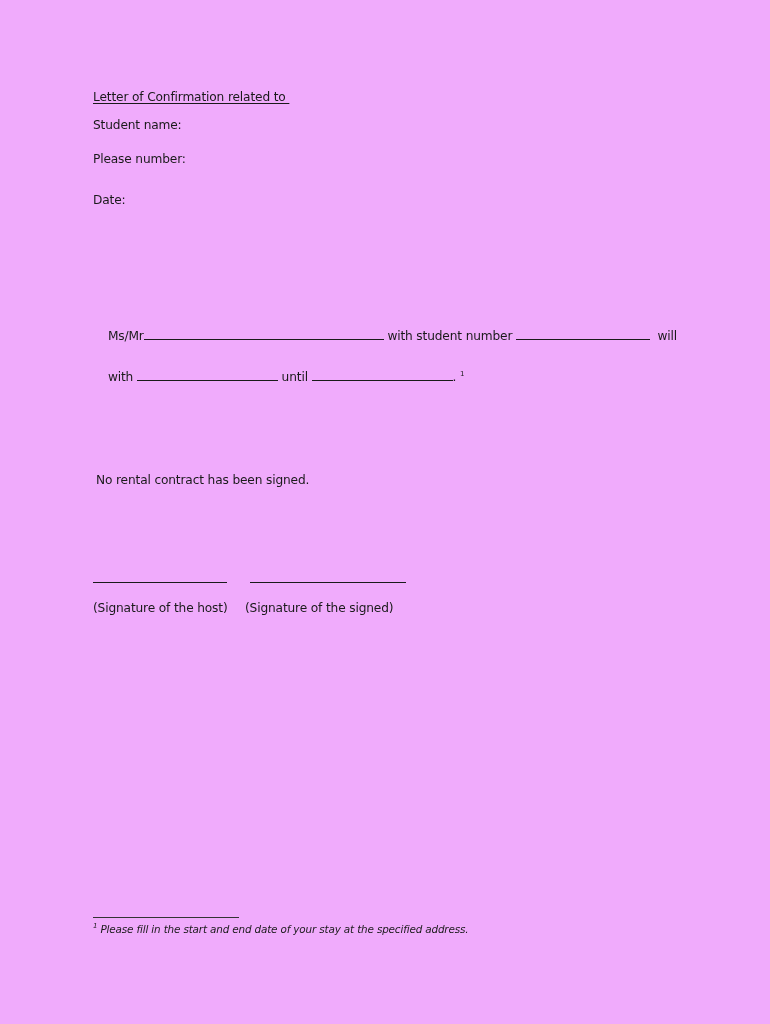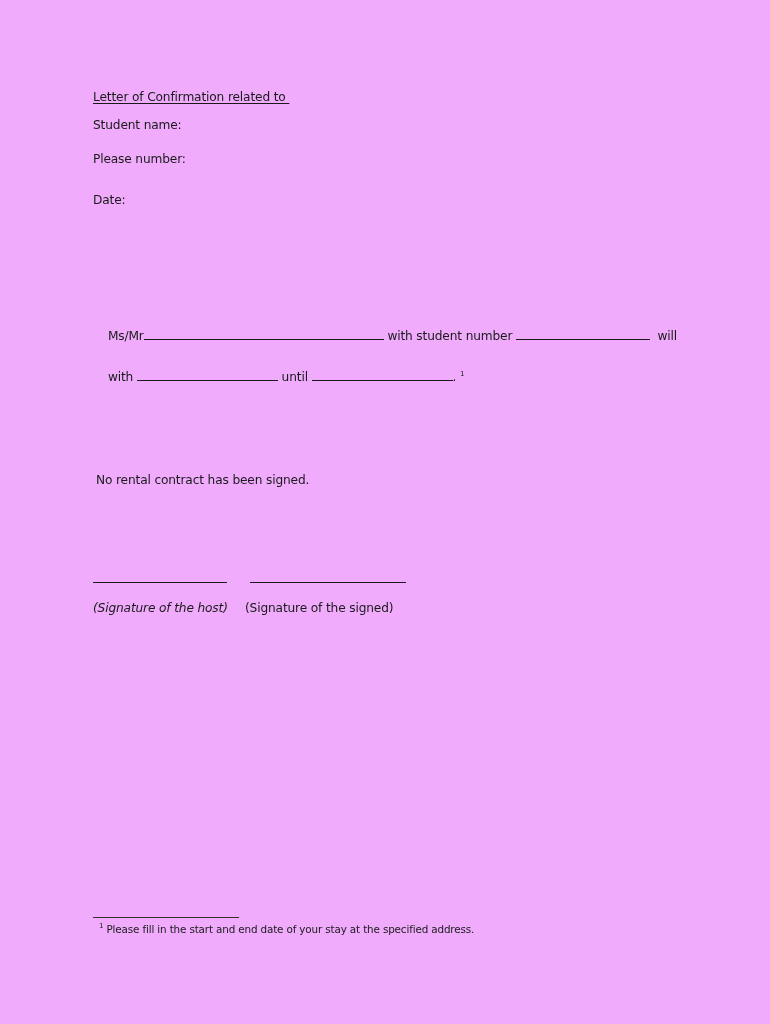--- a/index.html
+++ b/index.html
@@ -36,26 +36,27 @@
     .footnote-rule {
       position: absolute;
       left: 93px;
       top: 917px;
       width: 146px;
       height: 0;
       border-top: 1px solid #333;
     }
     .footnote {
       position: absolute;
-      left: 99px;
+      left: 93px;
       top: 922px;
       font-size: 10.4px;
       line-height: 14px;
       white-space: pre;
       letter-spacing: -0.15px;
+      font-style: italic;
     }
     sup {
       font-size: 7px;
       vertical-align: 5px;
       line-height: 0;
     }
     .sig-line {
       position: absolute;
       top: 582px;
       height: 0;
@@ -95,19 +96,19 @@
 
   <div class="line" style="top:353px;">
     <span>with </span><span class="blank" style="width:141px;"></span><span> until </span><span class="blank" style="width:141px;"></span><span>. </span><sup>1</sup>
   </div>
 
   <div class="line" style="top:429px; left:96px;margin-top:43px;">No rental contract has been signed.</div>
 
   <div class="sig-line" style="left:93px; width:134px;"></div>
   <div class="sig-line" style="left:250px; width:156px;"></div>
 
-  <div class="sig-label" style="left:93px;font-style:italic;">(Signature of the host)</div>
+  <div class="sig-label" style="left:93px;">(Signature of the host)</div>
   <div class="sig-label" style="left:245px;">(Signature of the signed)</div>
 
   <div class="footnote-rule"></div>
   <div class="footnote"><sup>1</sup><span> Please fill in the start and end date of your stay at the specified address.</span></div>
 
 </div>
 
 </body></html>

